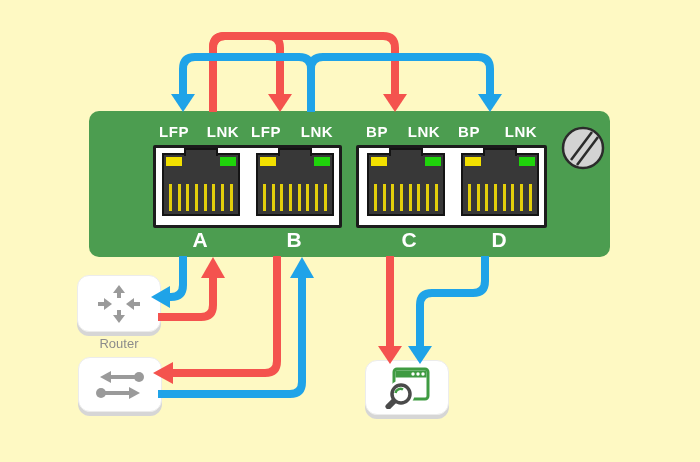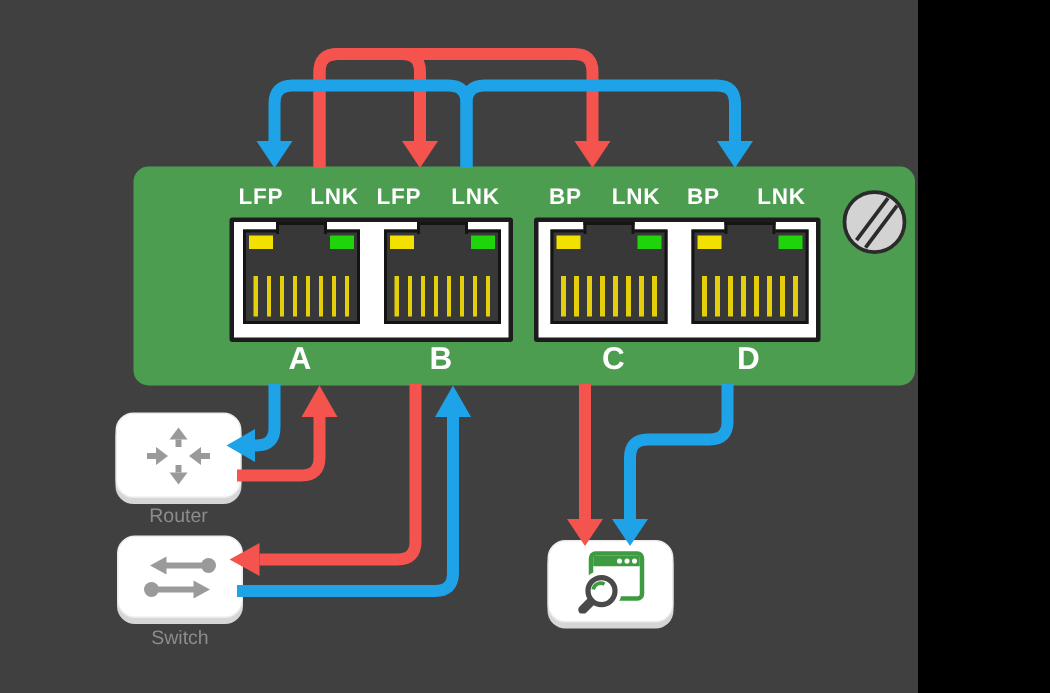--- a/index.html
+++ b/index.html
@@ -1,17 +1,17 @@
 <!DOCTYPE html>
 <html style="--panel-green: #4c9d50; --arrow-red: #f4534e; --arrow-blue: #1fa3e8; --led-yellow: #f2e000; --led-green: #1fd40b; --pin-yellow: #e3cf0b; --icon-gray: #9a9a9a; --label-gray: #8c8c8c;"><head>
 <meta charset="utf-8">
 <style>
   html,body{margin:0;padding:0;background:#000;}
   .canvas{
-    position:relative;width:612px;height:462px;background:#404040;overflow:hidden;
+    position:relative;width:700px;height:462px;background:#fef9c3;overflow:hidden;
     font-family:"Liberation Sans",sans-serif;
   }
   
   .panel{
     position:absolute;left:89px;top:111px;width:521px;height:146px;
     background:var(--panel-green,#4c9d50);border-radius:10px;
   }
   .port-group{
     position:absolute;top:34px;height:83px;background:#fff;
     border:3px solid #1c1c1c;box-sizing:border-box;border-radius:2px;
@@ -152,21 +152,20 @@
       <g class="icon-gray-fill">
         <circle cx="45" cy="9" r="5"></circle>
         <rect x="16" y="7" width="29" height="4"></rect>
         <polygon points="17,3 17,15 6,9"></polygon>
         <circle cx="7" cy="25" r="5"></circle>
         <rect x="7" y="23" width="29" height="4"></rect>
         <polygon points="35,19 35,31 46,25"></polygon>
       </g>
     </svg>
   </div>
-  <div class="device-label label-switch">Switch</div>
 
   <div class="device device-analyzer">
     <svg width="46" height="42" viewBox="0 0 46 42">
       <rect x="10" y="2" width="34" height="30" rx="3" fill="#fff" stroke="#3f9b42" stroke-width="3"></rect>
       <rect x="11.5" y="3.5" width="31" height="7" fill="#3f9b42"></rect>
       <circle cx="29" cy="7" r="1.7" fill="#fff"></circle>
       <circle cx="34" cy="7" r="1.7" fill="#fff"></circle>
       <circle cx="39" cy="7" r="1.7" fill="#fff"></circle>
       <circle cx="17" cy="27" r="11.5" fill="none" stroke="#fff" stroke-width="4"></circle>
       <line x1="10" y1="34" x2="4.5" y2="39.5" stroke="#4a4a4a" stroke-width="6" stroke-linecap="round"></line>

